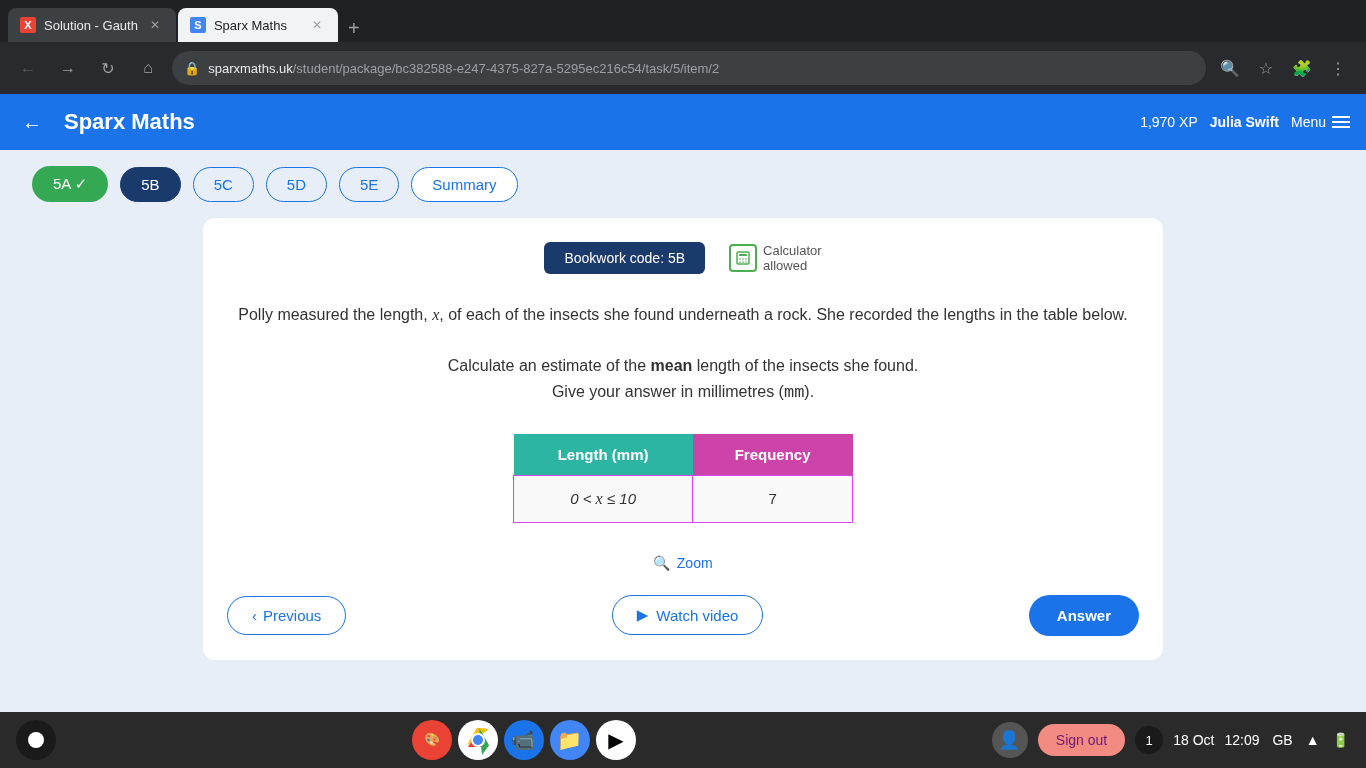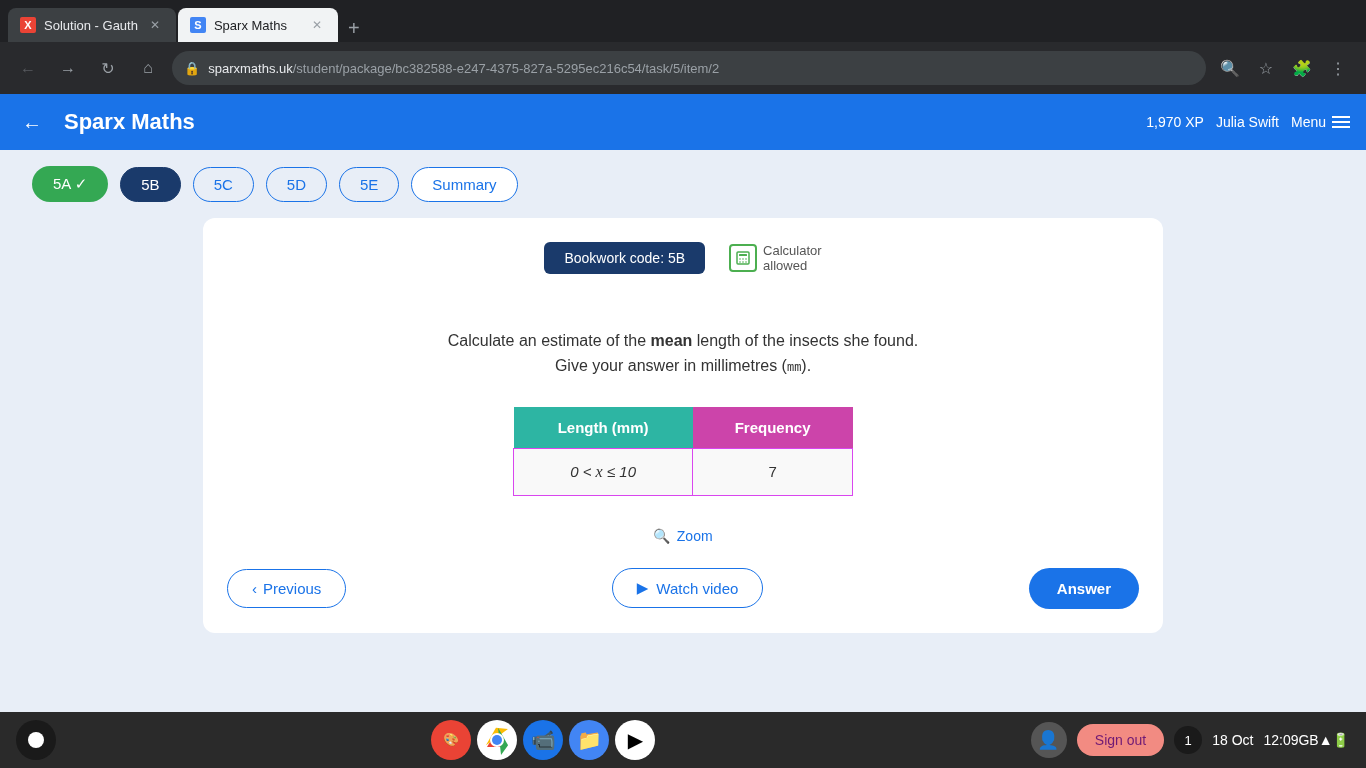--- a/index.html
+++ b/index.html
@@ -26,21 +26,21 @@
     .address-bar-url .path { color: #9aa0a6; }
     .address-bar-actions { display: flex; align-items: center; gap: 4px; }
     .icon-btn { width: 32px; height: 32px; border-radius: 50%; display: flex; align-items: center; justify-content: center; color: #9aa0a6; font-size: 16px; cursor: pointer; border: none; background: transparent; }
 
     
     .app-header { background: #1a73e8; height: 56px; display: flex; align-items: center; padding: 0 16px; gap: 16px; }
     .back-btn { color: white; font-size: 20px; cursor: pointer; width: 32px; height: 32px; display: flex; align-items: center; justify-content: center; border-radius: 50%; }
     .app-title { color: white; font-size: 22px; font-weight: 600; flex: 1; }
     .header-right { display: flex; align-items: center; gap: 12px; color: white; font-size: 14px; }
     .xp-badge { font-weight: 500; }
-    .user-name { font-weight: 400; }
+    .user-name { font-weight: 700; }
     .menu-btn { display: flex; align-items: center; gap: 6px; cursor: pointer; font-weight: 500; }
     .hamburger { display: flex; flex-direction: column; gap: 3px; }
     .hamburger span { width: 18px; height: 2px; background: white; display: block; }
 
     
     .content-area { background: #e8eef7; padding: 16px; }
 
     
     .tab-nav { display: flex; align-items: center; gap: 12px; margin-bottom: 16px; padding-left: 16px; }
     .nav-tab { padding: 8px 20px; border-radius: 20px; font-size: 15px; font-weight: 500; cursor: pointer; border: 1.5px solid transparent; }
@@ -78,25 +78,25 @@
 
     
     .taskbar { position: fixed; bottom: 0; left: 0; right: 0; height: 56px; background: #2a2a2a; display: flex; align-items: center; padding: 0 16px; gap: 8px; }
     .taskbar-left { width: 40px; height: 40px; border-radius: 50%; background: #1a1a1a; display: flex; align-items: center; justify-content: center; cursor: pointer; }
     .taskbar-apps { display: flex; align-items: center; gap: 6px; flex: 1; justify-content: center; }
     .taskbar-app { width: 40px; height: 40px; border-radius: 50%; display: flex; align-items: center; justify-content: center; cursor: pointer; font-size: 20px; }
     .taskbar-right { display: flex; align-items: center; gap: 10px; }
     .signout-btn { background: #f28b82; color: #701a75; padding: 8px 18px; border-radius: 20px; font-size: 14px; font-weight: 500; cursor: pointer; border: none; }
     .notif-badge { width: 28px; height: 28px; border-radius: 50%; background: #1a1a1a; color: white; display: flex; align-items: center; justify-content: center; font-size: 13px; cursor: pointer; }
     .date-text { color: white; font-size: 14px; }
-    .system-icons { display: flex; align-items: center; gap: 0; color: white; font-size: 14px; }
+    .system-icons { display: flex; align-items: center; gap: 13px; color: white; font-size: 14px; }
 
     
     .math { font-style: italic; font-family: 'Times New Roman', serif; font-size: 16px; }
-    .math-mono { font-family: 'Courier New', monospace; font-size: 12px; margin-top: 16px; }
+    .math-mono { font-family: 'Courier New', monospace; font-size: 17px; margin-top: 16px; }
   </style>
 </head>
 <body>
 
 <div class="browser-chrome">
   <div class="tab-bar">
     <div class="tab">
       <div class="tab-favicon red">X</div>
       <span>Solution - Gauth</span>
       <div class="tab-close">✕</div>
@@ -174,20 +174,23 @@
           </svg>
         </div>
         <div>
           <div>Calculator</div>
           <div>allowed</div>
         </div>
       </div>
     </div>
 
     <div class="question-text">
+      <p>
+        Polly measured the length, <span class="math">x</span>, of each of the insects she found underneath a rock. She recorded the lengths in the table below.
+      </p>
       <br>
       <p>
         Calculate an estimate of the <strong>mean</strong> length of the insects she found.
       </p>
       <p>
         Give your answer in millimetres (<span class="math-mono">mm</span>).
       </p>
     </div>
 
     <table class="data-table">

